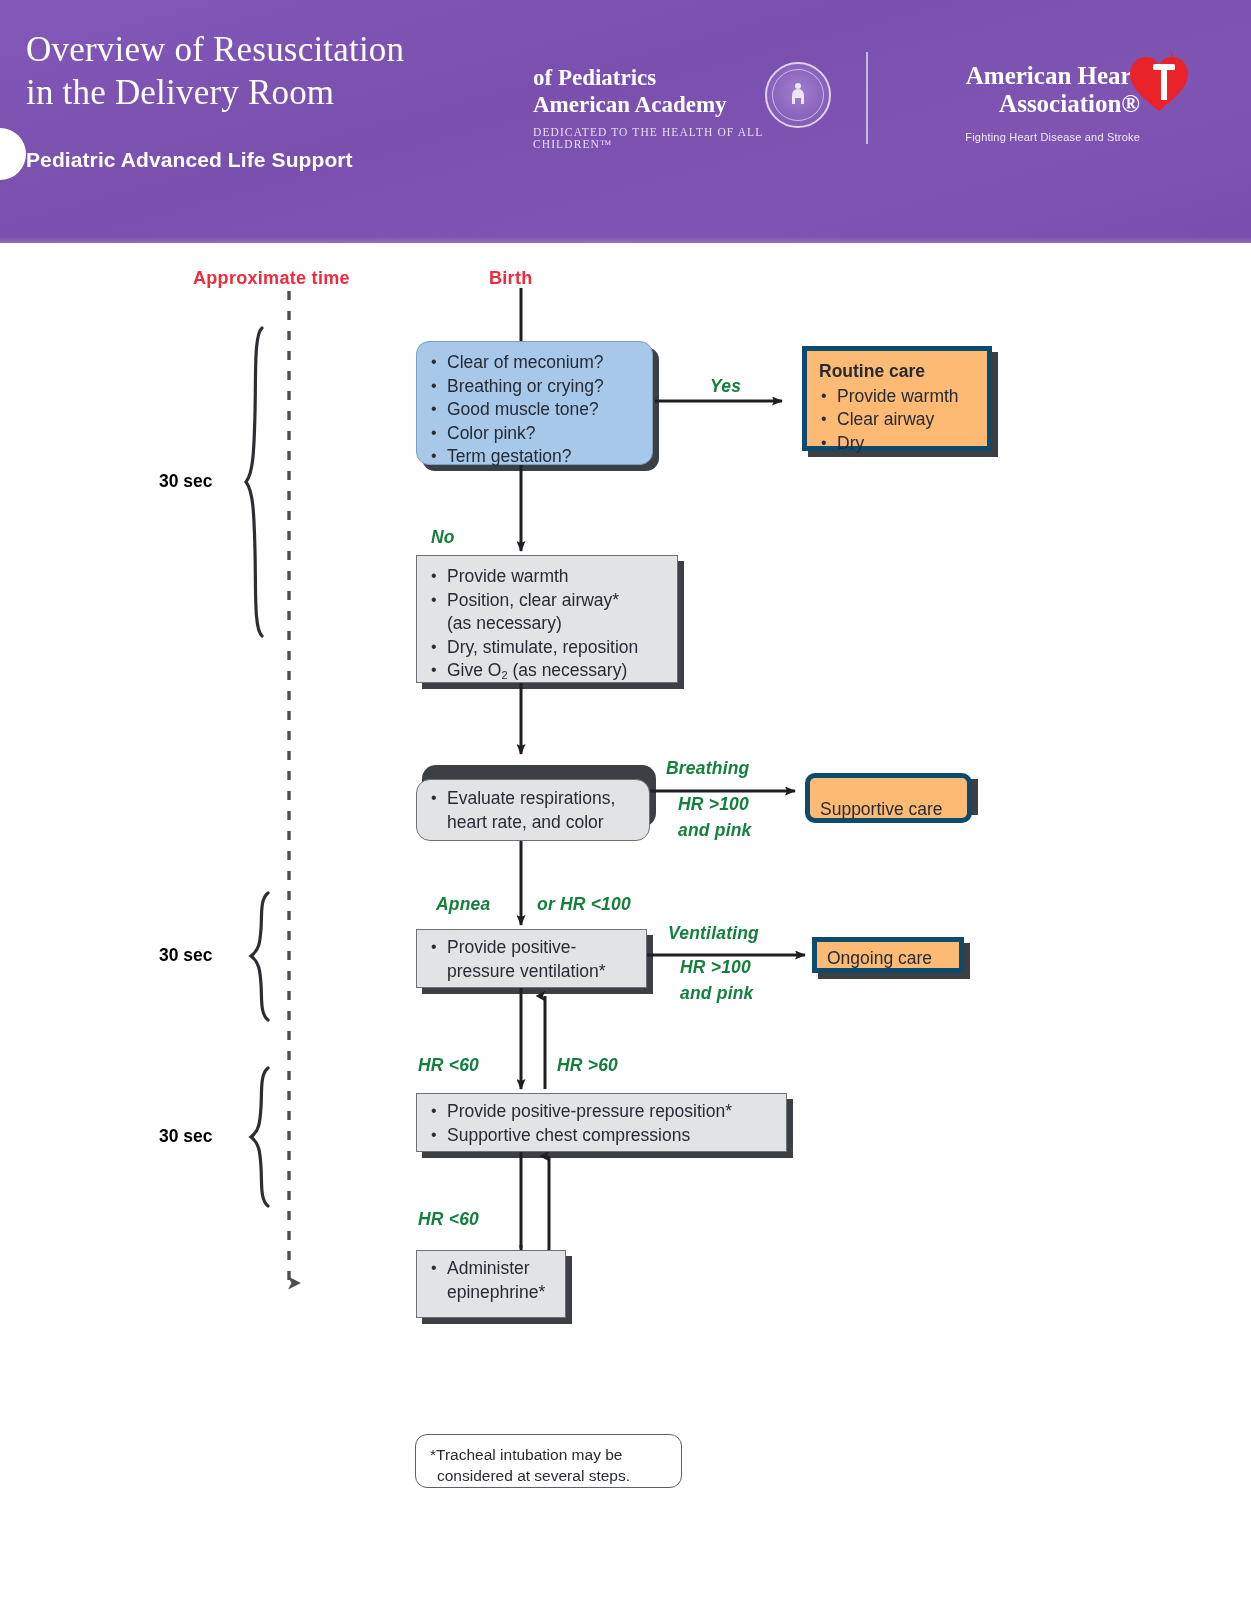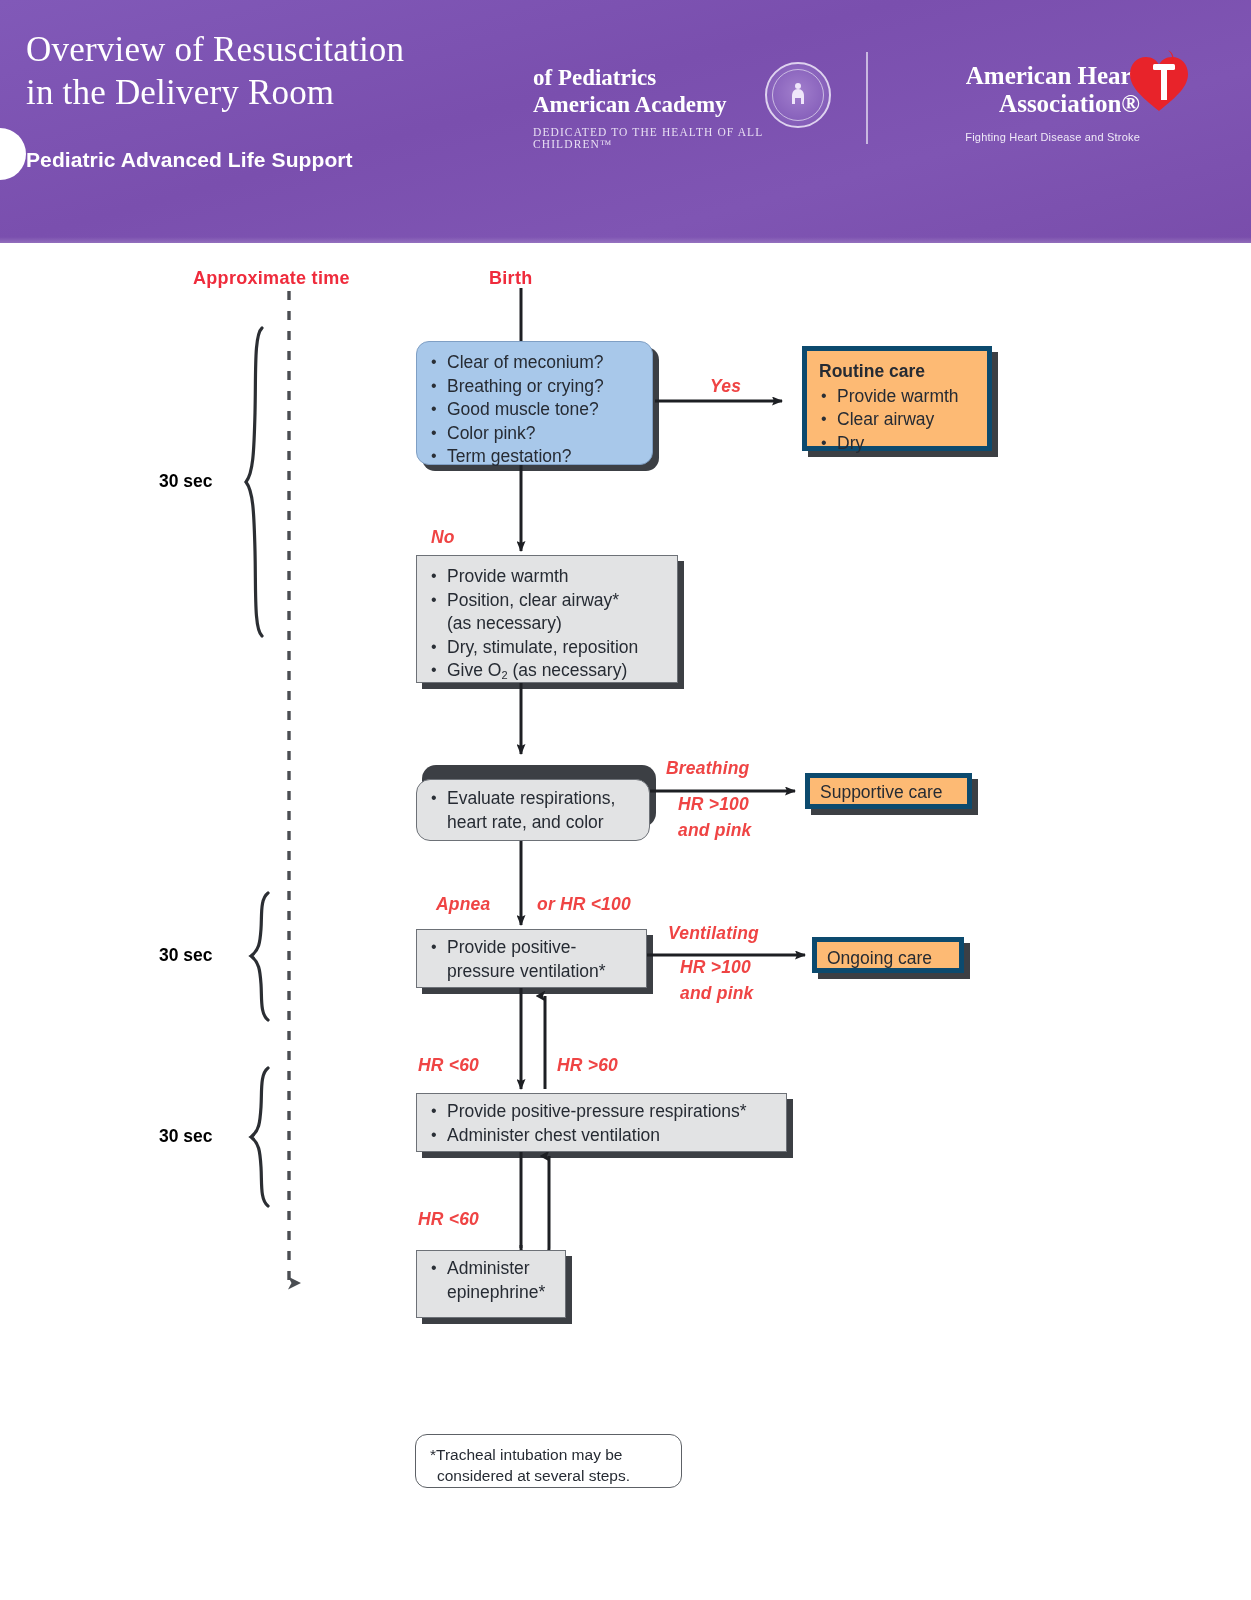--- a/index.html
+++ b/index.html
@@ -56,21 +56,21 @@
   #divider{position:absolute;left:866px;top:52px;width:2px;height:92px;background:#c9b8e0;}
   #aha{position:absolute;left:890px;top:62px;width:250px;text-align:right;}
   #aha .l1{font-family:"Liberation Serif", serif;font-size:25px;line-height:28px;color:#ffffff;font-weight:bold;}
   #aha .tag{margin-top:13px;font-size:11px;color:#f0eaf8;letter-spacing:.2px;text-align:right;}
   #aha-heart{position:absolute;left:1128px;top:48px;width:62px;height:66px;}
 
   
   #canvas{position:absolute;left:0;top:243px;width:1251px;height:1357px;}
   #svg-layer{position:absolute;left:0;top:0;width:1251px;height:1357px;pointer-events:none;}
 
-  .lbl{position:absolute;color:#ef4444;font-weight:bold;font-size:17.5px;font-style:italic;white-space:nowrap;letter-spacing:.2px;}
+  .lbl{position:absolute;color:#15803d;font-weight:bold;font-size:17.5px;font-style:italic;white-space:nowrap;letter-spacing:.2px;}
   .hdr-lbl{position:absolute;color:#ef2b3c;font-weight:bold;font-size:18px;white-space:nowrap;letter-spacing:.3px;}
   .time-lbl{position:absolute;color:#000000;font-weight:bold;font-size:17.5px;white-space:nowrap;}
 
   
   .box{position:absolute;box-sizing:border-box;color:#262b33;}
   .box .inner{position:relative;width:100%;height:100%;box-sizing:border-box;
     border:1px solid #6d7177;padding:9px 10px 9px 12px;}
   .box.shadow:before{
     content:"";position:absolute;left:6px;top:6px;width:100%;height:100%;
     background:#3c3f44;z-index:-1;
@@ -232,21 +232,21 @@
   <div class="box grey round shadow" style="left:416px;top:516px;width:234px;height:62px;">
     <div class="inner" style="padding-top:7px;margin-top:20px;">
       <ul class="b">
         <li>Evaluate respirations,</li>
         <li class="cont">heart rate, and color</li>
       </ul>
     </div>
   </div>
 
   <div class="box green shadow" style="left:805px;top:530px;width:167px;height:36px;">
-    <div class="inner" style="padding:3px 10px;">
+    <div class="inner" style="padding:20px 10px;border-radius:10px;">
       <div class="plain">Supportive care</div>
     </div>
   </div>
 
   <div class="box grey shadow" style="left:416px;top:686px;width:231px;height:59px;">
     <div class="inner" style="padding-top:6px;">
       <ul class="b">
         <li>Provide positive-</li>
         <li class="cont">pressure ventilation*</li>
       </ul>
@@ -255,22 +255,22 @@
 
   <div class="box green shadow" style="left:812px;top:694px;width:152px;height:36px;">
     <div class="inner" style="padding:5px 10px;">
       <div class="plain">Ongoing care</div>
     </div>
   </div>
 
   <div class="box grey shadow" style="left:416px;top:850px;width:371px;height:59px;">
     <div class="inner" style="padding-top:6px;">
       <ul class="b">
-        <li>Provide positive-pressure respirations*</li>
-        <li>Administer chest ventilation</li>
+        <li>Provide positive-pressure reposition*</li>
+        <li>Supportive chest compressions</li>
       </ul>
     </div>
   </div>
 
   <div class="box grey shadow" style="left:416px;top:1007px;width:150px;height:68px;">
     <div class="inner" style="padding-top:6px;">
       <ul class="b">
         <li>Administer</li>
         <li class="cont">epinephrine*</li>
       </ul>

